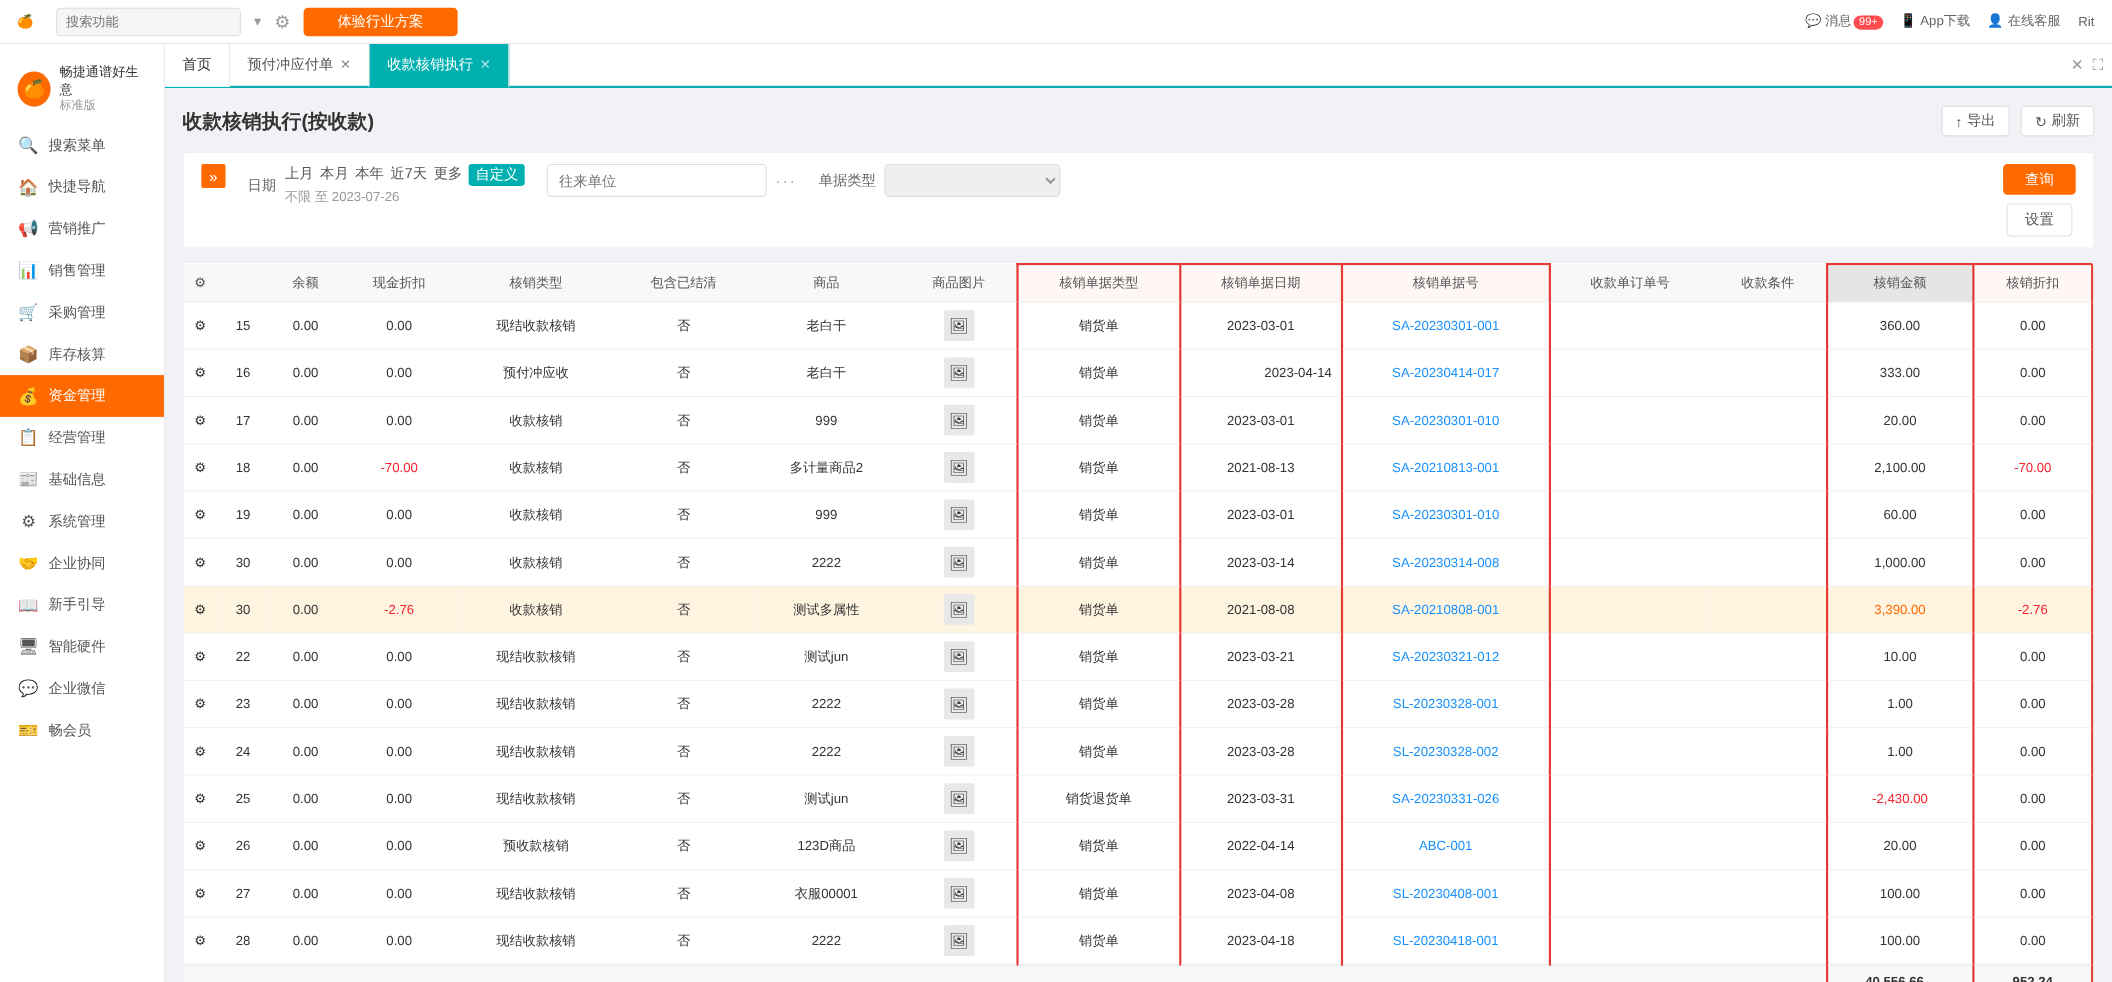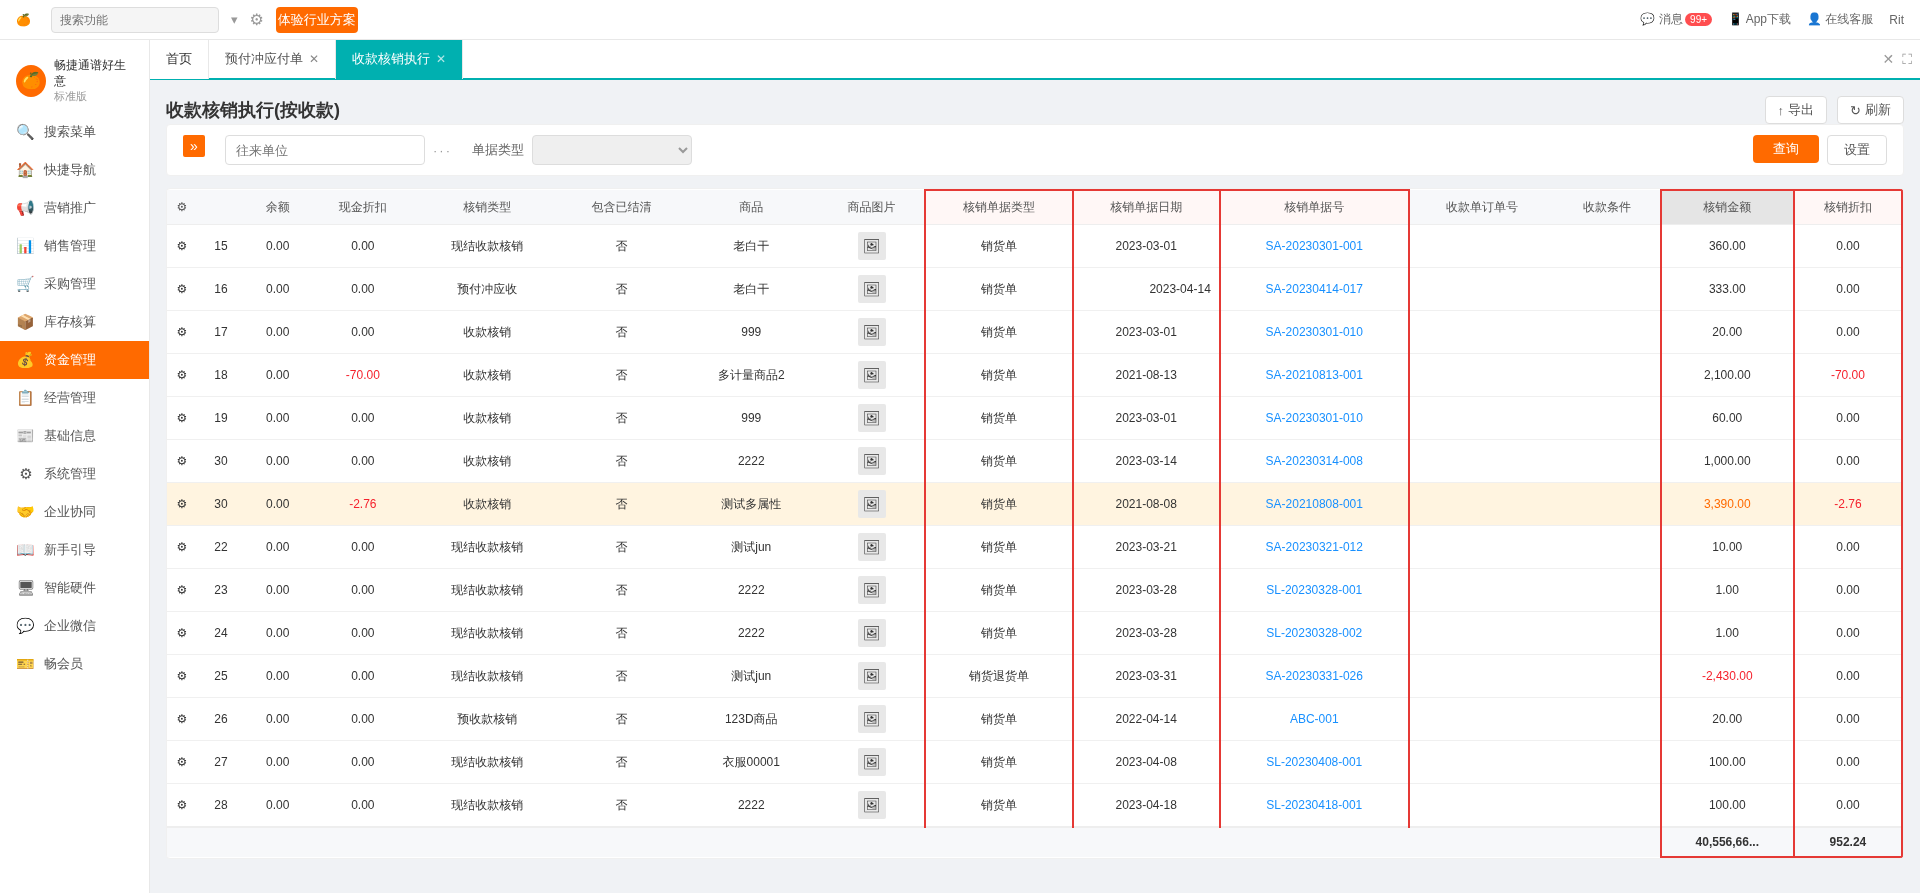--- a/index.html
+++ b/index.html
@@ -24,21 +24,21 @@
       font-size: 12px;
       color: #999;
       width: 168px;
       height: 26px;
     }
     .top-bar-btn-orange {
       background: #ff6a00;
       color: #fff;
       border: none;
       border-radius: 4px;
-      padding: 4px 2px;
+      padding: 4px 31px;
       font-size: 13px;
       cursor: pointer;
     }
     .top-bar-right { margin-left: auto; display: flex; align-items: center; gap: 16px; font-size: 12px; color: #666; }
     .badge { background: #ff4d4f; color: #fff; border-radius: 10px; font-size: 10px; padding: 1px 5px; margin-left: 2px; }
 
     
     .layout { display: flex; height: calc(100vh - 40px); }
 
     
@@ -88,21 +88,21 @@
       gap: 6px;
       color: #555;
     }
     .tab-item.home { background: #fff; color: #333; font-weight: 500; }
     .tab-item.active { background: #00b0b0; color: #fff; }
     .tab-close { font-size: 12px; opacity: 0.7; }
     .tab-bar-actions { margin-left: auto; display: flex; align-items: center; padding-right: 8px; gap: 8px; }
 
     
     .page-content { flex: 1; overflow: auto; padding: 16px; }
-    .page-title { font-size: 18px; font-weight: 600; color: #333; display: flex; align-items: center; justify-content: space-between; }
+    .page-title { font-size: 18px; font-weight: 600; color: #333; margin-bottom: 14px; display: flex; align-items: center; justify-content: space-between; }
     .page-title-actions { display: flex; gap: 10px; }
     .btn-outline { border: 1px solid #ddd; background: #fff; border-radius: 4px; padding: 4px 12px; font-size: 13px; cursor: pointer; color: #555; display: flex; align-items: center; gap: 4px; }
 
     
     .filter-bar {
       background: #fff;
       border-radius: 4px;
       padding: 10px 16px;
       margin-bottom: 12px;
       display: flex;
@@ -185,21 +185,21 @@
     td.link { color: #1890ff; cursor: pointer; }
     tfoot tr { background: #f7f8fa; border-top: 2px solid #eee; }
     tfoot td { padding: 7px 8px; text-align: center; font-weight: 600; }
 
     .gear-col { width: 30px; }
 
     
     .table-wrapper::-webkit-scrollbar { height: 6px; width: 6px; }
     .table-wrapper::-webkit-scrollbar-thumb { background: #ccc; border-radius: 3px; }
 
-    .filter-bar-right { margin-left: auto; display: flex; gap: 8px; align-items: flex-start; }
+    .filter-bar-right { margin-left: auto; display: flex; gap: 8px; align-items: center; flex-direction: column; }
   </style>
 </head>
 <body>
 
 <div class="top-bar">
   <span class="top-bar-brand">🍊</span>
   <input class="top-bar-input" type="text" placeholder="搜索功能" style="">
   <span style="color:#999;cursor:pointer;">▾</span>
   <span style="color:#999;cursor:pointer;font-size:16px;">⚙</span>
   <button class="top-bar-btn-orange">体验行业方案</button>
@@ -314,20 +314,34 @@
           </button>
           <button class="btn-outline">
             <span>↻</span>
             <span>刷新</span>
           </button>
         </div>
       </div>
 
       <div class="filter-bar">
         <button class="filter-toggle">»</button>
+        <div class="filter-group">
+          <span class="filter-label">日期</span>
+          <div style="display:flex;flex-direction:column;">
+            <div class="filter-date-links">
+              <a>上月</a>
+              <a>本月</a>
+              <a>本年</a>
+              <a>近7天</a>
+              <a>更多</a>
+              <a class="active-custom">自定义</a>
+            </div>
+            <div class="filter-date-range">不限 至 2023-07-26</div>
+          </div>
+        </div>
         <div class="filter-group">
           <input class="filter-input" type="text" placeholder="往来单位" style="">
           <span class="filter-dots">···</span>
         </div>
         <div class="filter-group">
           <span class="filter-label">单据类型</span>
           <select class="filter-select">
             <option value="单据类型"></option>
           </select>
         </div>

